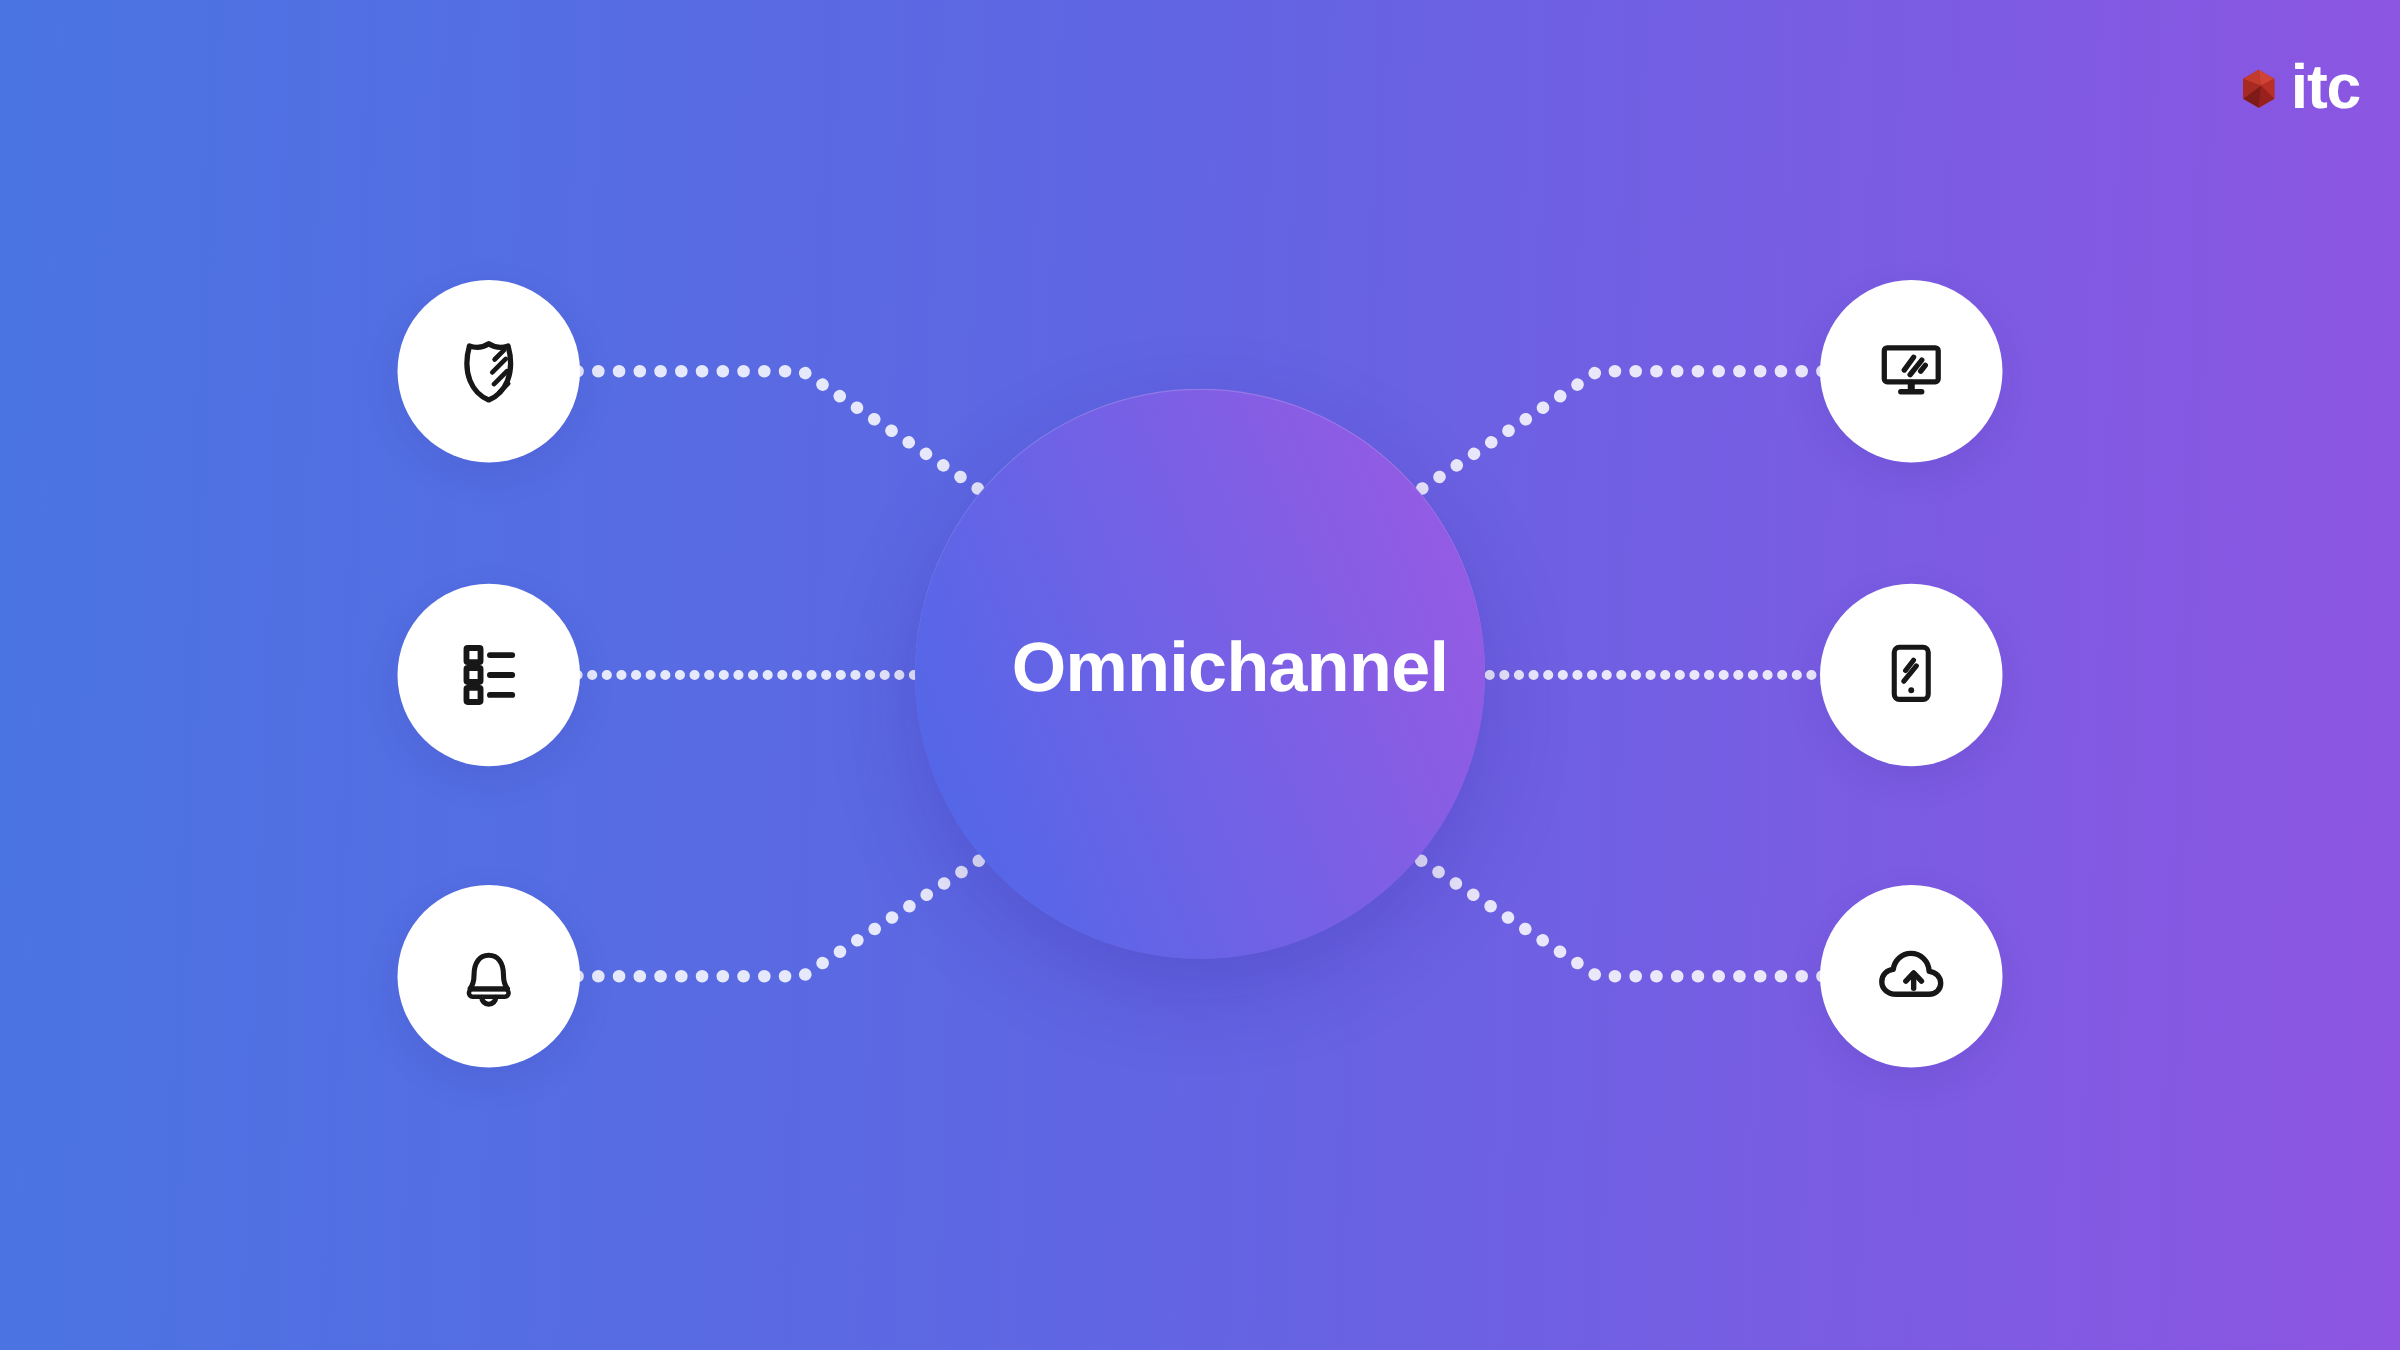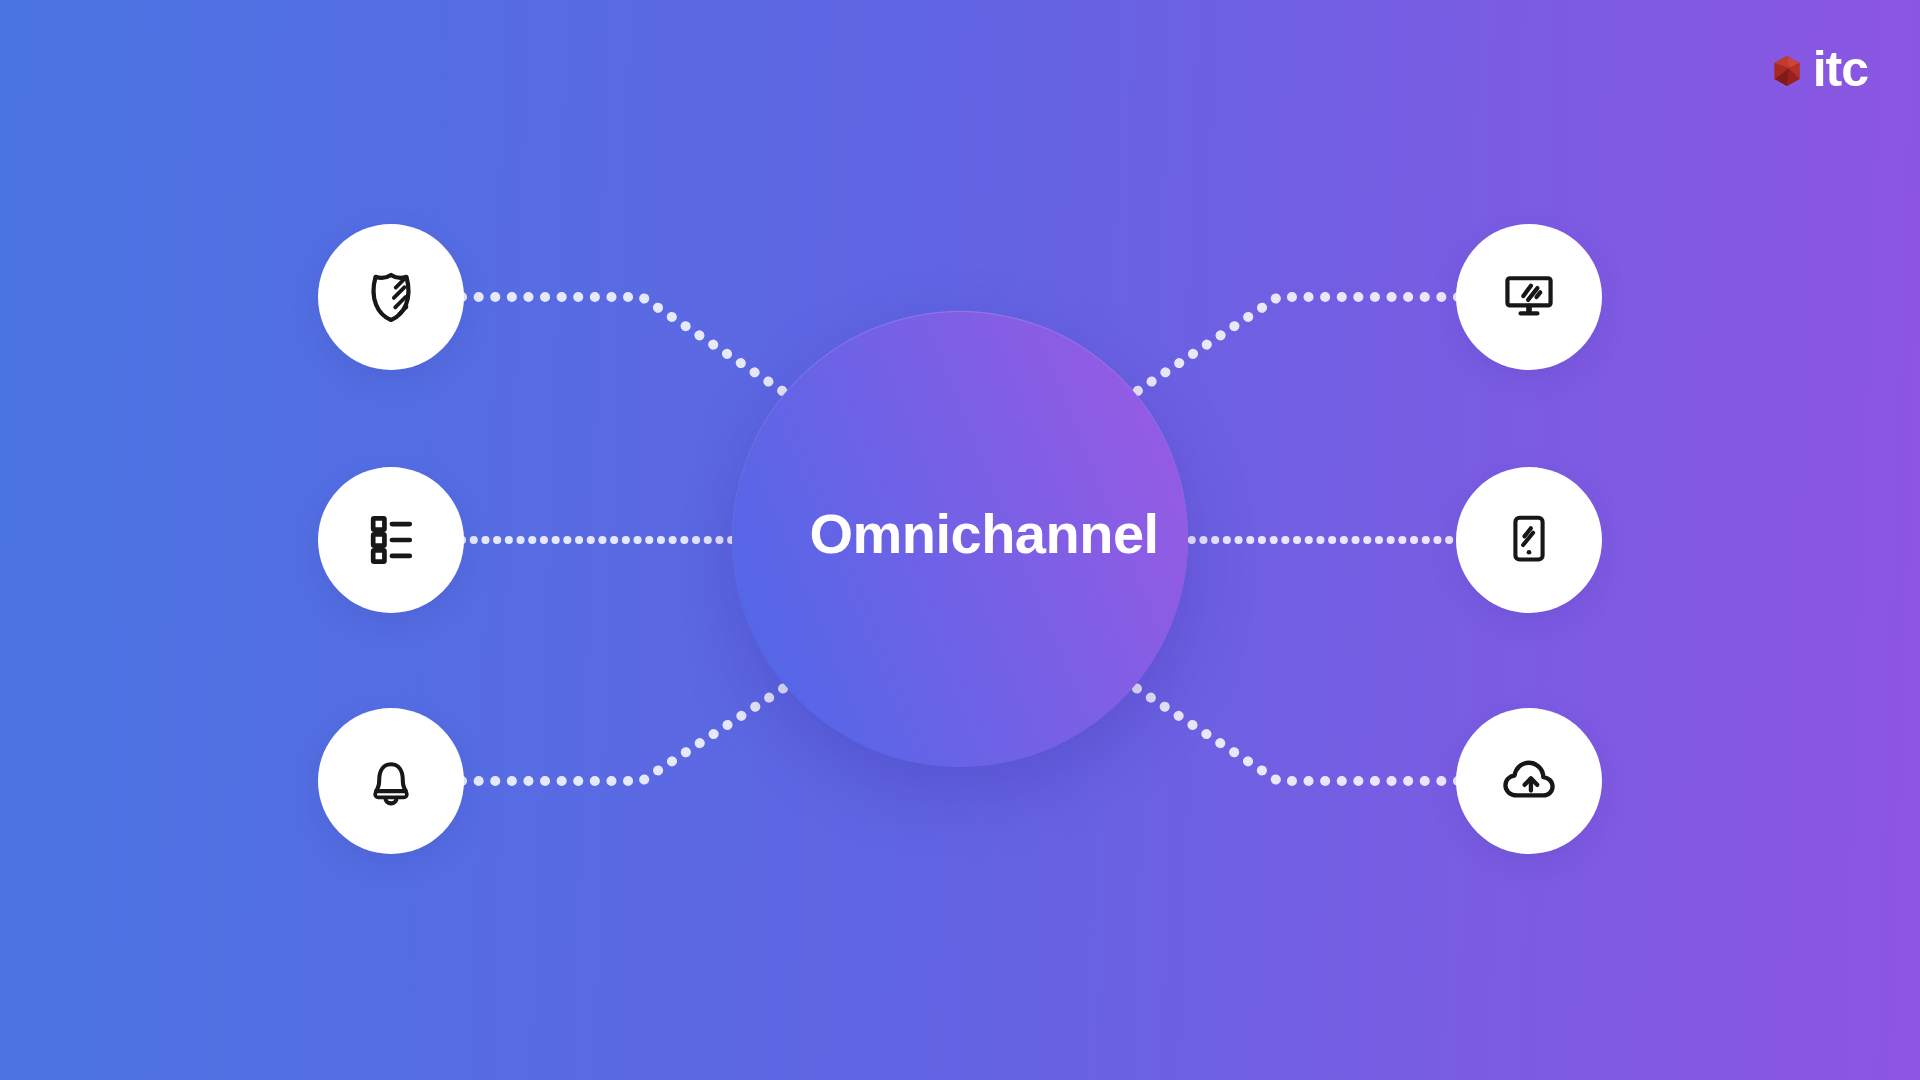--- a/index.html
+++ b/index.html
@@ -83,21 +83,21 @@
     line-height: 1.27;
     letter-spacing: -0.5px;
     margin-left: 48px;
   }
   .center-title span { display: block; }
 
   
   .logo {
     position: absolute;
     top: 44px;
-    right: 52px;
+    right: 32px;
     display: flex;
     align-items: center;
     gap: 10px;
   }
   .logo-text {
     color: #ffffff;
     font-size: 50px;
     font-weight: 800;
     letter-spacing: -1px;
     line-height: 1;

